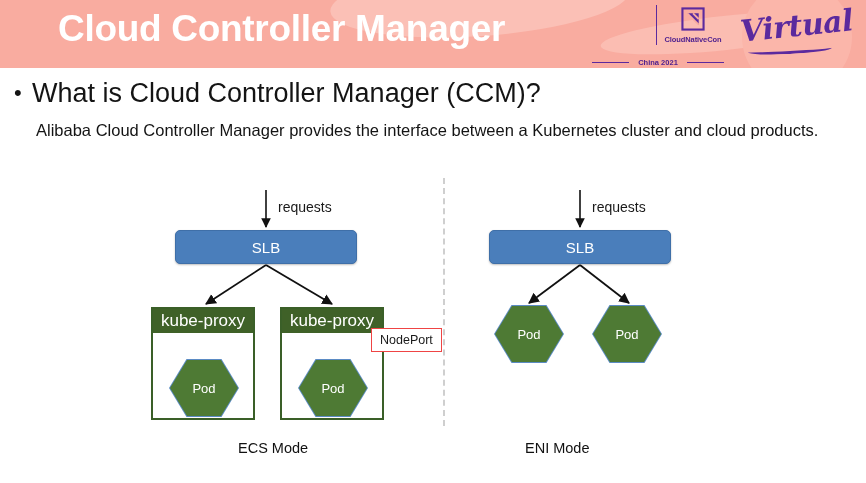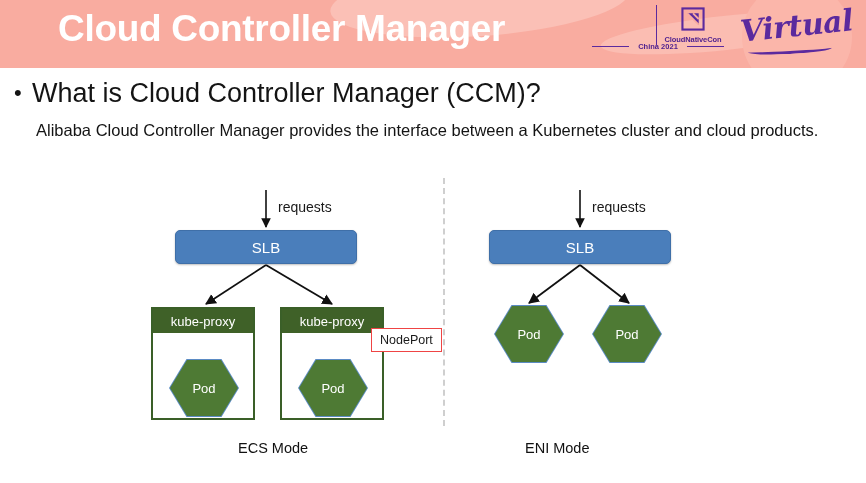--- a/index.html
+++ b/index.html
@@ -72,21 +72,21 @@
     color: #4b1d8e; letter-spacing: -0.1px;
     margin-top: 1px;
     white-space: nowrap;
   }
   .logo-divider {
     position: absolute; left: 64px; top: 3px;
     width: 1px; height: 40px;
     background: #5b2a9e;
   }
   .logo-bottom {
-    position: absolute; left: 0; top: 40px;
+    position: absolute; left: 0; top: 56px;
     width: 132px;
     display: flex; align-items: center; gap: 9px;
   }
   .logo-bottom .rule { flex: 1; height: 1px; background: #5b2a9e; }
   .logo-bottom .yr {
     font-size: 7.5px; font-weight: bold; color: #4b1d8e;
     white-space: nowrap;
   }
   .virtual-word {
     position: absolute; left: 740px; top: 8px;
@@ -159,21 +159,21 @@
   .node-box {
     position: absolute;
     width: 104px; height: 113px;
     border: 2px solid #3a5f28;
     background: #ffffff;
   }
   .node-header {
     height: 24px;
     background: #3f6128;
     color: #ffffff;
-    font-size: 13px;
+    font-size: 17px;
     display: flex; align-items: center; justify-content: center;
   }
   .node-left-1 { left: 151px; top: 307px; }
   .node-left-2 { left: 280px; top: 307px; }
 
   
   .pod-hex {
     position: absolute;
     width: 68px; height: 56px;
     display: flex; align-items: center; justify-content: center;

